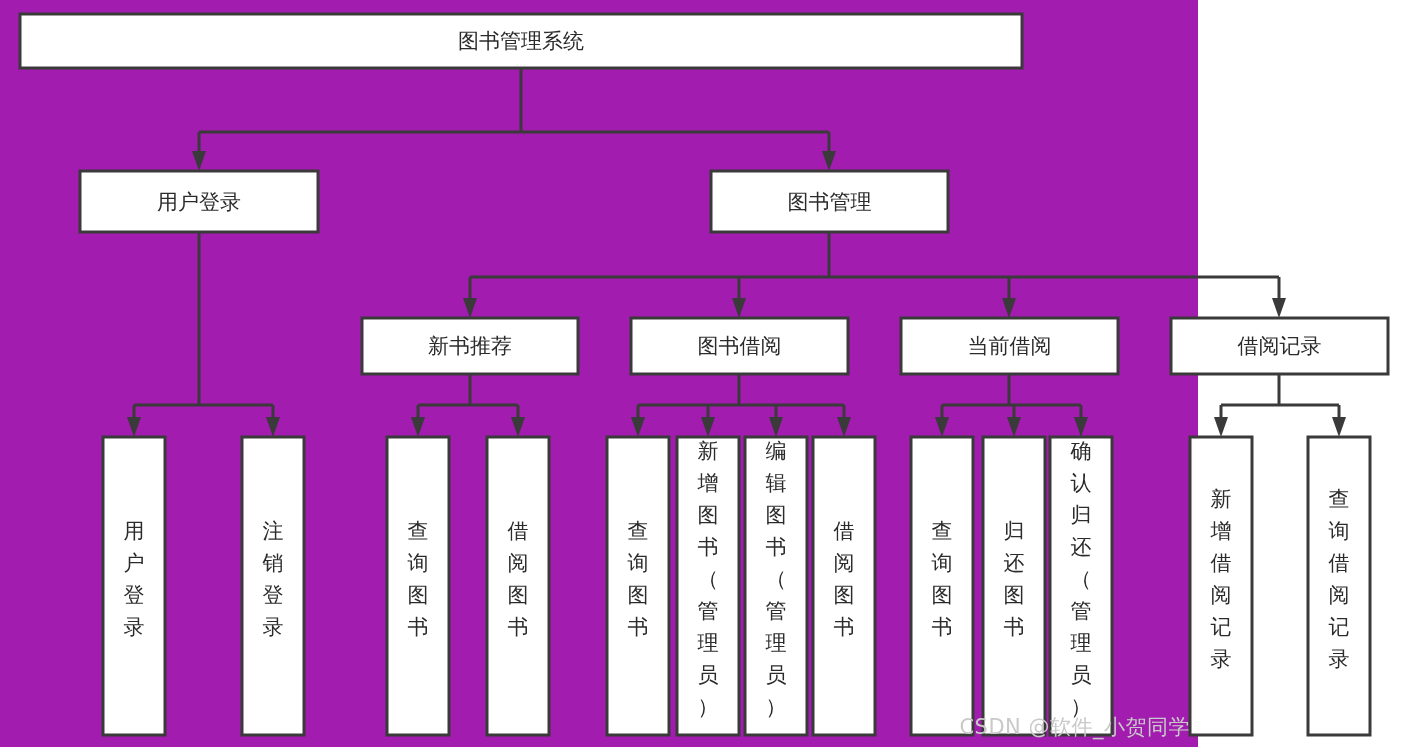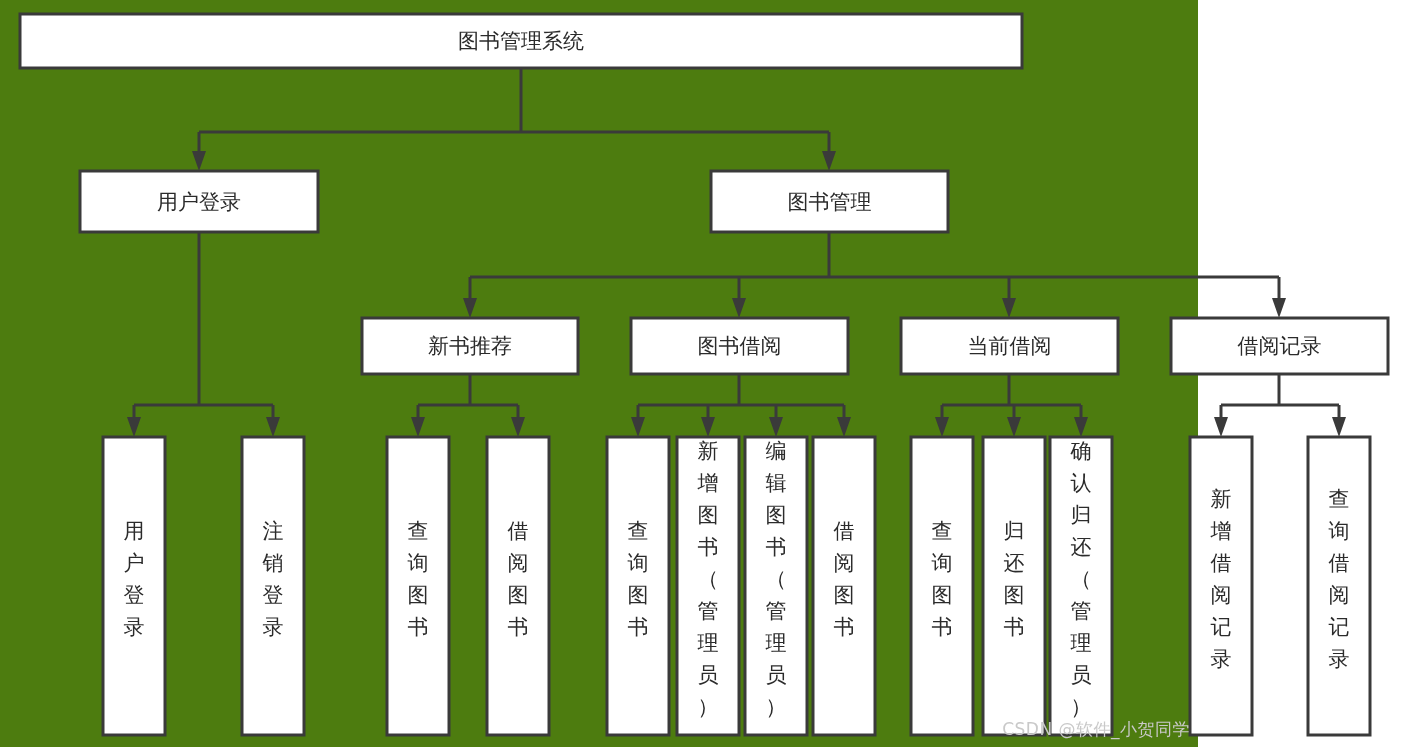--- a/index.html
+++ b/index.html
@@ -10,21 +10,21 @@
   body {
     width: 1405px;
     height: 747px;
     font-family: "DejaVu Sans", "Liberation Sans", sans-serif;
     overflow: hidden;
   }
   #diagram-root {
     position: relative;
     width: 1198px;
     height: 747px;
-    background: #4d7c0f;
+    background: #a21caf;
   }
   svg.canvas {
     position: absolute;
     left: 0;
     top: 0;
     width: 1405px;
     height: 747px;
     display: block;
   }
   .node-box {
@@ -52,21 +52,21 @@
   .arrow-head {
     fill: #3a3a3a;
     stroke: none;
   }
   .watermark {
     position: absolute;
     right: 8px;
     bottom: 6px;
     color: #c9c9c9;
     font-family: "DejaVu Sans", "Liberation Sans", sans-serif;
-    font-size: 17px;
+    font-size: 21px;
     white-space: nowrap;
     letter-spacing: 0.5px;
     user-select: none;
   }
 </style>
 </head>
 <body>
 
 <div id="diagram-root">
 

